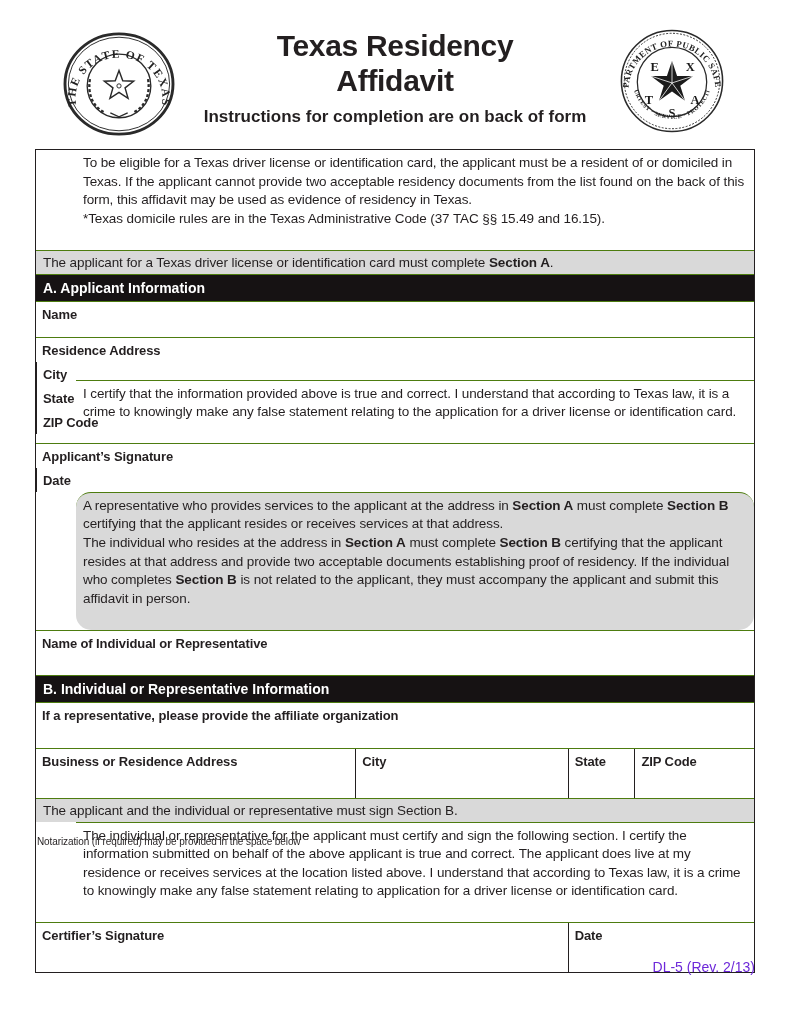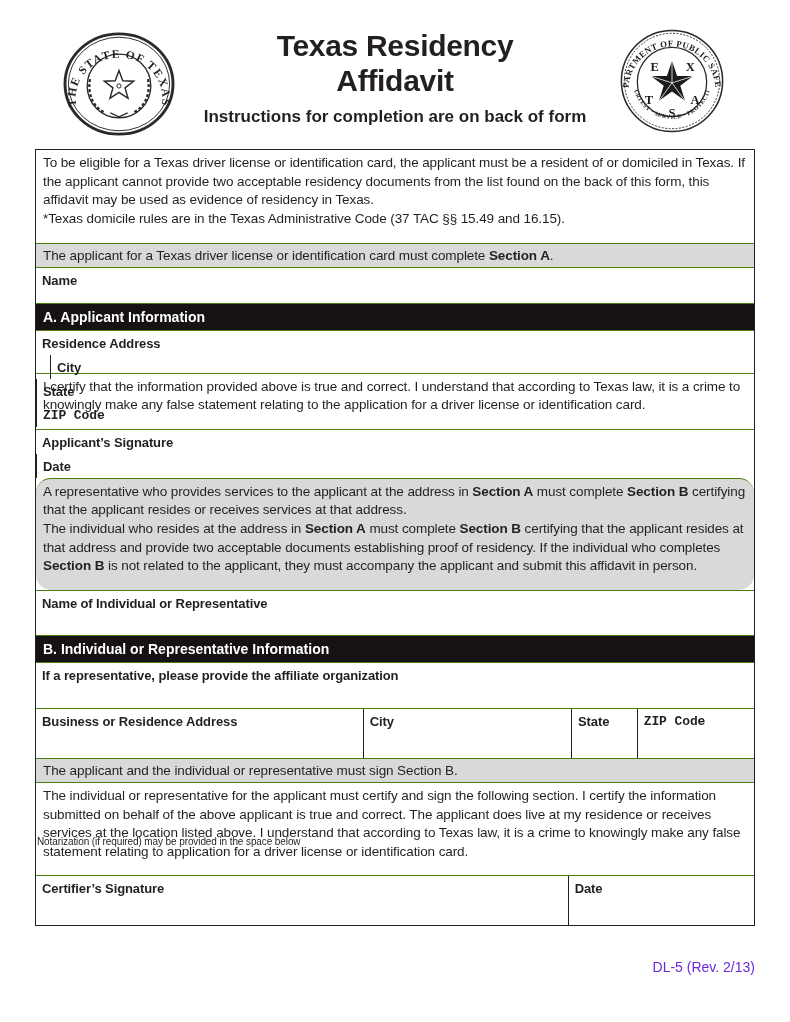--- a/index.html
+++ b/index.html
@@ -17,31 +17,31 @@
   .title-block { text-align:center; padding-top:28px; }
   .title-line { font-size:30px; font-weight:700; line-height:1.17; letter-spacing:-0.3px; }
   .subtitle { font-size:17px; font-weight:700; margin-top:9px; }
   
   .ftable {
     position:absolute; left:35px; top:149px; width:720px;
     border:1.5px solid #231f20; background:#fff;
   }
   .frow { border-top:1px solid #4d7c0f; }
   .frow:first-child { border-top:none; }
-  .txt { padding:4px 7px 14px 7px; font-size:13.5px; line-height:1.38; letter-spacing:-0.1px; }
+  .txt { padding:4px 7px 21px 7px; font-size:13.5px; line-height:1.38; letter-spacing:-0.1px;margin-left:40px; }
   .graybar { background:#d9d9d9; padding:4px 7px; font-size:13.5px; letter-spacing:-0.1px; }
   .graypara { background:#d9d9d9; white-space:pre-line;border-radius:15px; }
   .sechdr { background:#161213; color:#ffffff; font-weight:700; font-size:14px; padding:5px 7px; }
   .cells { display:flex; }
   .fcell { border-left:1px solid #231f20; padding:3px 6px; position:relative; }
   .fcell:first-child { border-left:none; }
   .flabel { font-size:13px; font-weight:700; letter-spacing:-0.1px; }
   .h37 { height:36px; } .h43 { height:43px;flex-direction:column; } .h45 { height:45px; }
   .h46 { height:46px; } .h49 { height:49px;flex-direction:column; } .h50 { height:50px; }
-  .w-addr { width:44.45%; } .w-city { width:29.6%;margin-left:14px; } .w-state { width:9.3%; } .w-zip { width:16.65%;font-family:Liberation Mono, monospace; }
+  .w-addr { width:44.45%; } .w-city { width:29.6%; } .w-state { width:9.3%; } .w-zip { width:16.65%; }
   .w-sig { width:74.05%; } .w-date { width:25.95%; }
   b { font-weight:700; }
   
   .notarization { position:absolute; left:37px; top:836px; font-size:10px; font-weight:400; letter-spacing:-0.1px; }
   .form-number { position:absolute; right:35px; top:959px; font-size:14px; color:#6d28d9; }
   svg text { font-family:"Liberation Serif", serif; }
 </style>
 </head>
 <body>
 
@@ -109,28 +109,28 @@
 
   <div class="ftable">
 
     <div class="frow txt">
       <div>To be eligible for a Texas driver license or identification card, the applicant must be a resident of or domiciled in Texas. If the applicant cannot provide two acceptable residency documents from the list found on the back of this form, this affidavit may be used as evidence of residency in Texas.</div>
       <div>*Texas domicile rules are in the Texas Administrative Code (37 TAC §§ 15.49 and 16.15).</div>
     </div>
 
     <div class="frow graybar"><span>The applicant for a Texas driver license or identification card must complete </span><b>Section A</b><span>.</span></div>
 
+    <div class="frow sechdr">A. Applicant Information</div>
+
     <div class="frow cells h37">
       <div class="fcell" style="width:100%">
         <span class="flabel">Name</span>
       </div>
     </div>
 
-    <div class="frow sechdr">A. Applicant Information</div>
-
     <div class="frow cells h43">
       <div class="fcell w-addr">
         <span class="flabel">Residence Address</span>
       </div>
       <div class="fcell w-city">
         <span class="flabel">City</span>
       </div>
       <div class="fcell w-state">
         <span class="flabel">State</span>
       </div>

